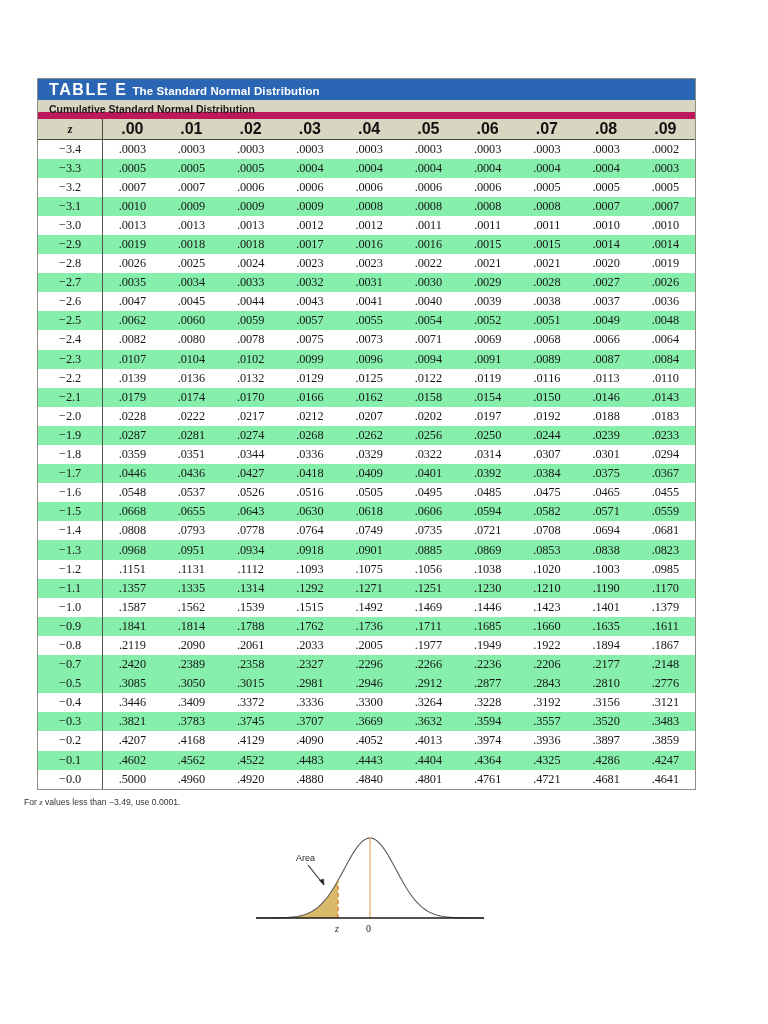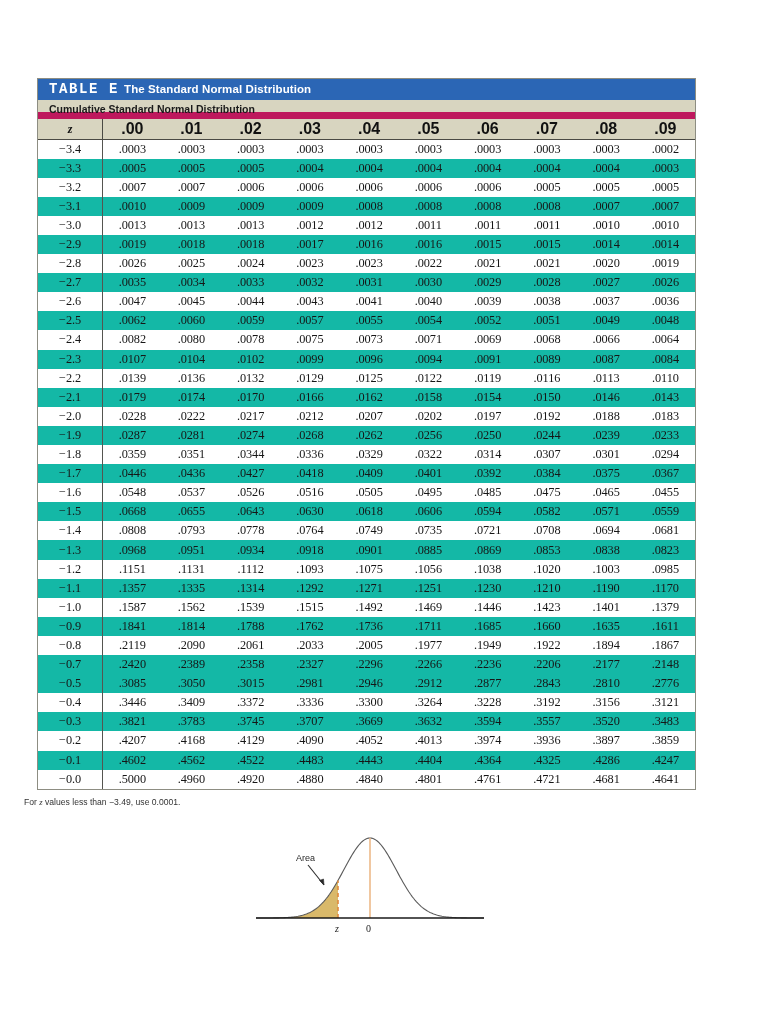--- a/index.html
+++ b/index.html
@@ -33,22 +33,21 @@
     padding: 0 0 0 11px;
     font-family: "Liberation Sans", sans-serif;
     font-weight: bold;
     font-size: 11.5px;
     letter-spacing: 0.1px;
     white-space: nowrap;
     overflow: hidden;
   }
   .title-bar .tbl-word {
     letter-spacing: 1.6px;
-    font-size: 14px;
-    font-family: Liberation Mono, monospace;
+    font-size: 16px;
   }
   .title-bar .tbl-sub {
     padding-left: 5px;
     letter-spacing: 0.1px;
     text-align: center;
   }
 
   .subtitle-bar {
     background: #d8d5c0;
     color: #1a1a1a;
@@ -91,21 +90,21 @@
     font-size: 12px;
     border-right: 1px solid #4a4a44;
     width: 64px;
   }
 
   tbody tr {
     height: 19.1px;
     margin-top: 31px;
   }
   tbody tr.shade {
-    background: #14b8a6;
+    background: #86efac;
   }
   tbody td {
     font-family: "Liberation Serif", "DejaVu Serif", serif;
     font-size: 12.3px;
     color: #161616;
     text-align: center;
     letter-spacing: -0.1px;
   }
   tbody td.zcol {
     border-right: 1px solid #555550;

